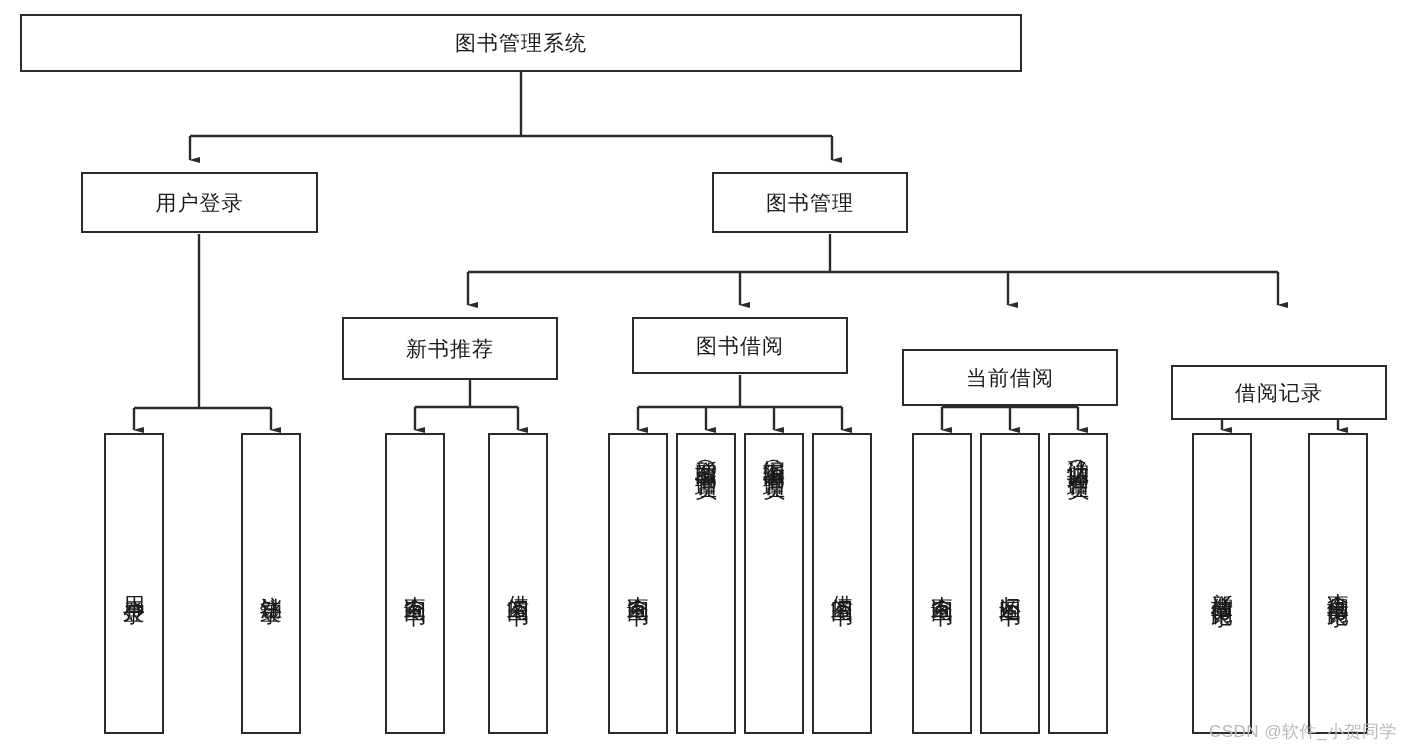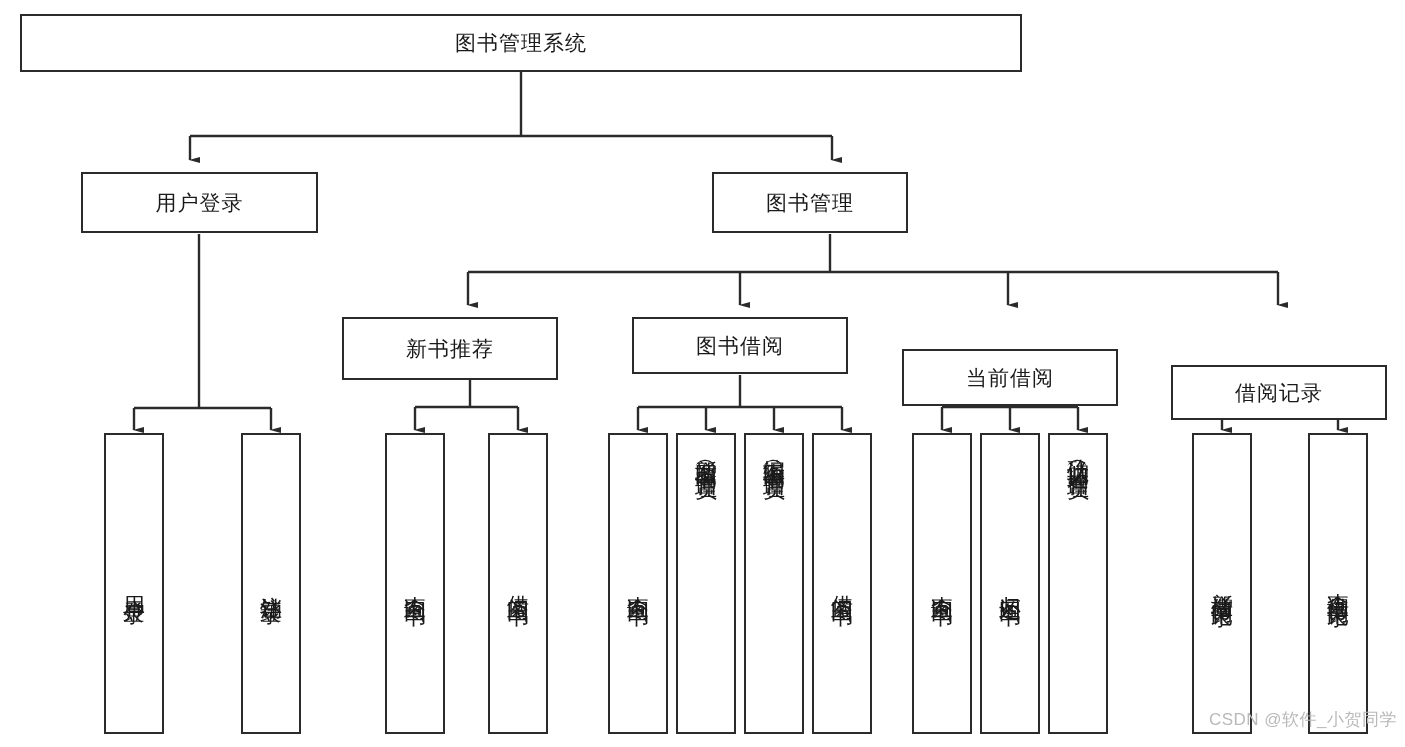--- a/index.html
+++ b/index.html
@@ -60,21 +60,21 @@
     white-space: nowrap;
     color: #1a1a1a;
   }
   .node-v.center-text {
     align-items: center;
     padding-top: 0;
   }
   .watermark {
     position: absolute;
     right: 8px;
-    bottom: 16px;
+    bottom: 4px;
     font-size: 17px;
     color: #b9b9b9;
     white-space: nowrap;
     letter-spacing: 0.5px;
   }
 </style>
 </head>
 <body>
 
 <div id="canvas">

